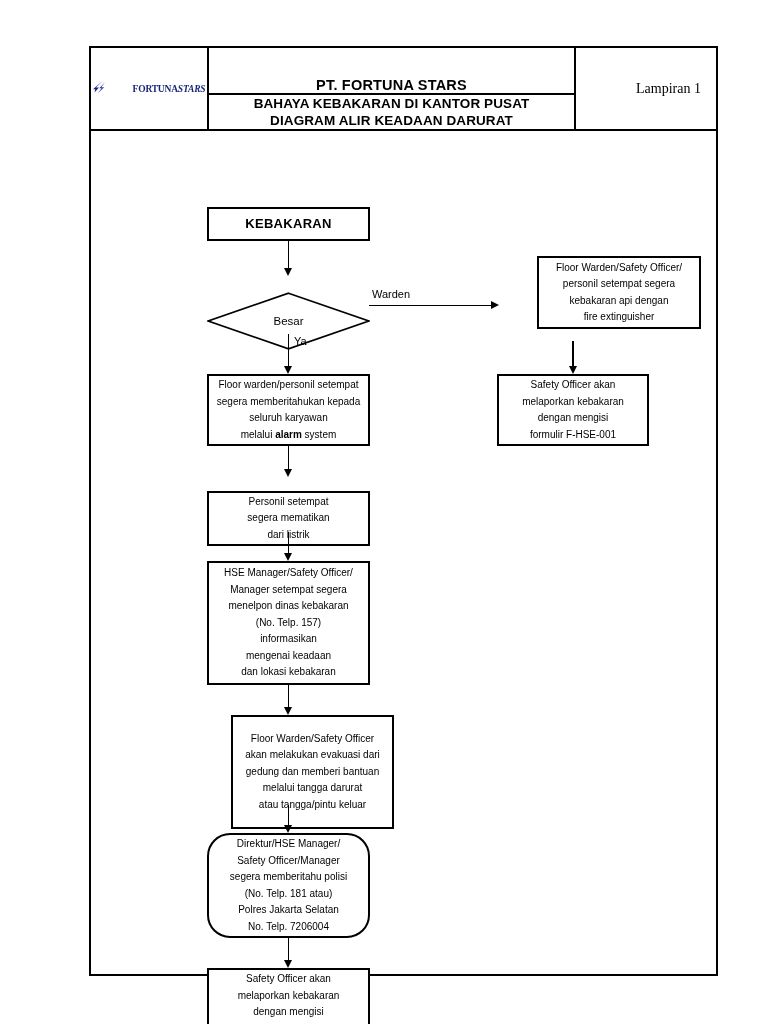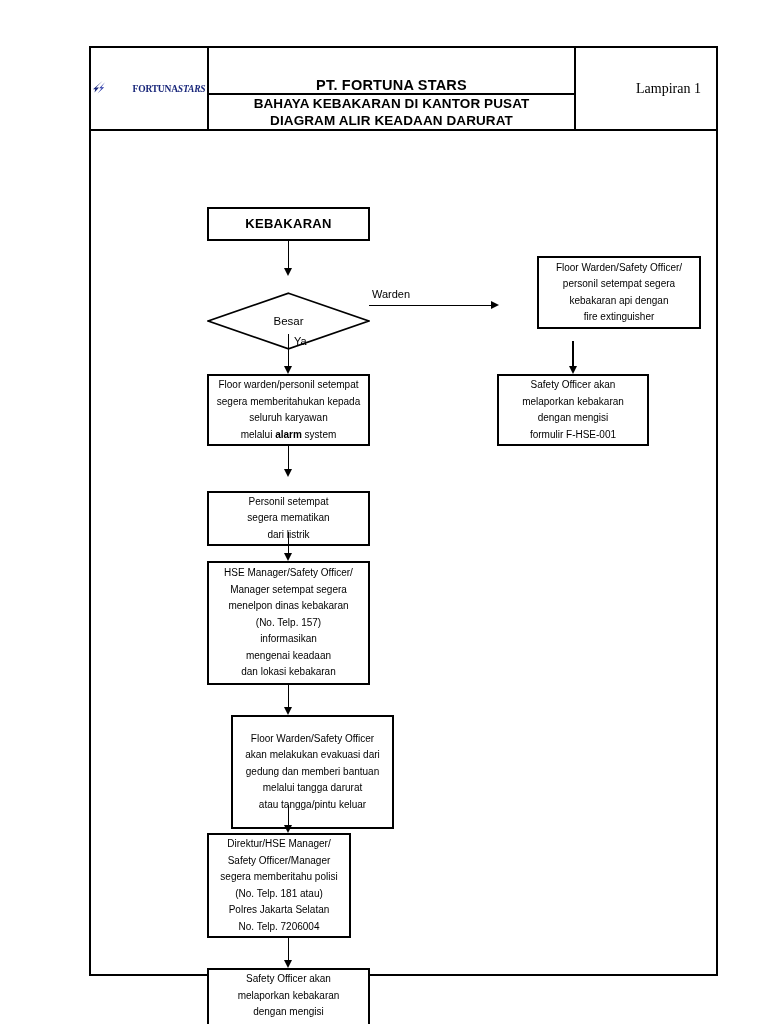--- a/index.html
+++ b/index.html
@@ -289,21 +289,21 @@
     <div class="node" style="left:116px; top:584px; width:163px; height:114px;margin-left:24px;">
       <div class="line">Floor Warden/Safety Officer</div>
       <div class="line">akan melakukan evakuasi dari</div>
       <div class="line">gedung dan memberi bantuan</div>
       <div class="line">melalui tangga darurat</div>
       <div class="line">atau tangga/pintu keluar</div>
     </div>
     <div class="conn v" style="left:196.7px; top:674px; height:20px;"></div>
     <div class="arrow-down" style="left:193px; top:694px;"></div>
 
-    <div class="node" style="left:116px; top:702px; width:144px; height:105px;">
+    <div class="node" style="left:116px; top:702px; width:163px; height:105px;border-radius:23px;">
       <div class="line">Direktur/HSE Manager/</div>
       <div class="line">Safety Officer/Manager</div>
       <div class="line">segera memberitahu polisi</div>
       <div class="line">(No. Telp. 181 atau)</div>
       <div class="line">Polres Jakarta Selatan</div>
       <div class="line">No. Telp. 7206004</div>
     </div>
     <div class="conn v" style="left:196.7px; top:807px; height:22px;"></div>
     <div class="arrow-down" style="left:193px; top:829px;"></div>
 

